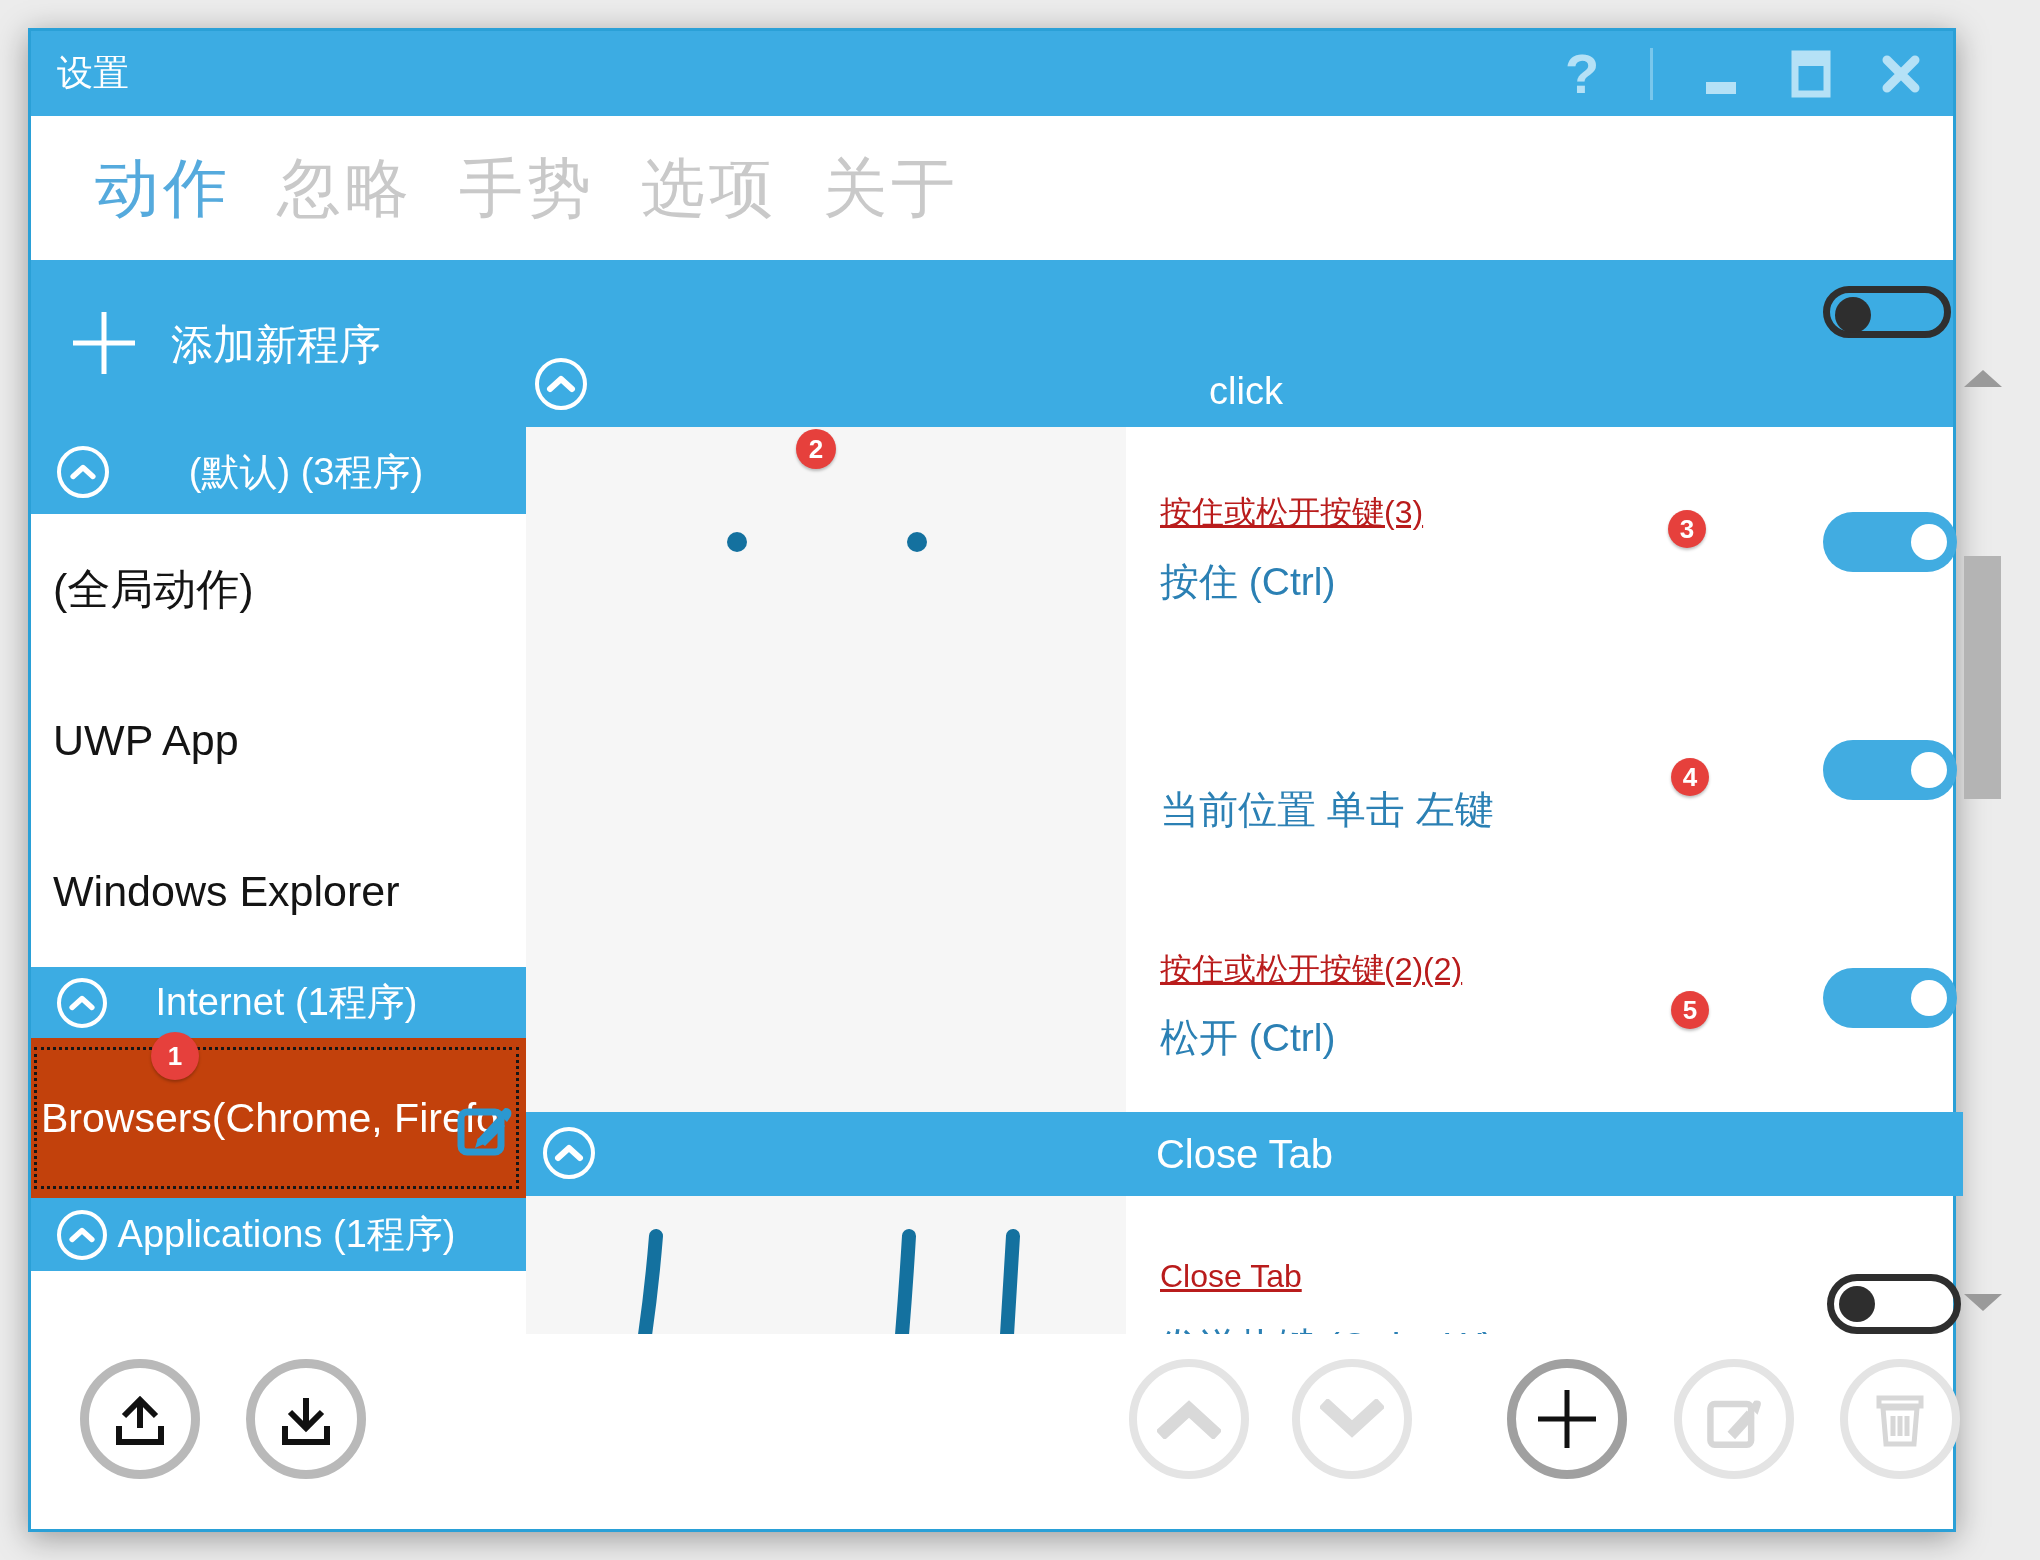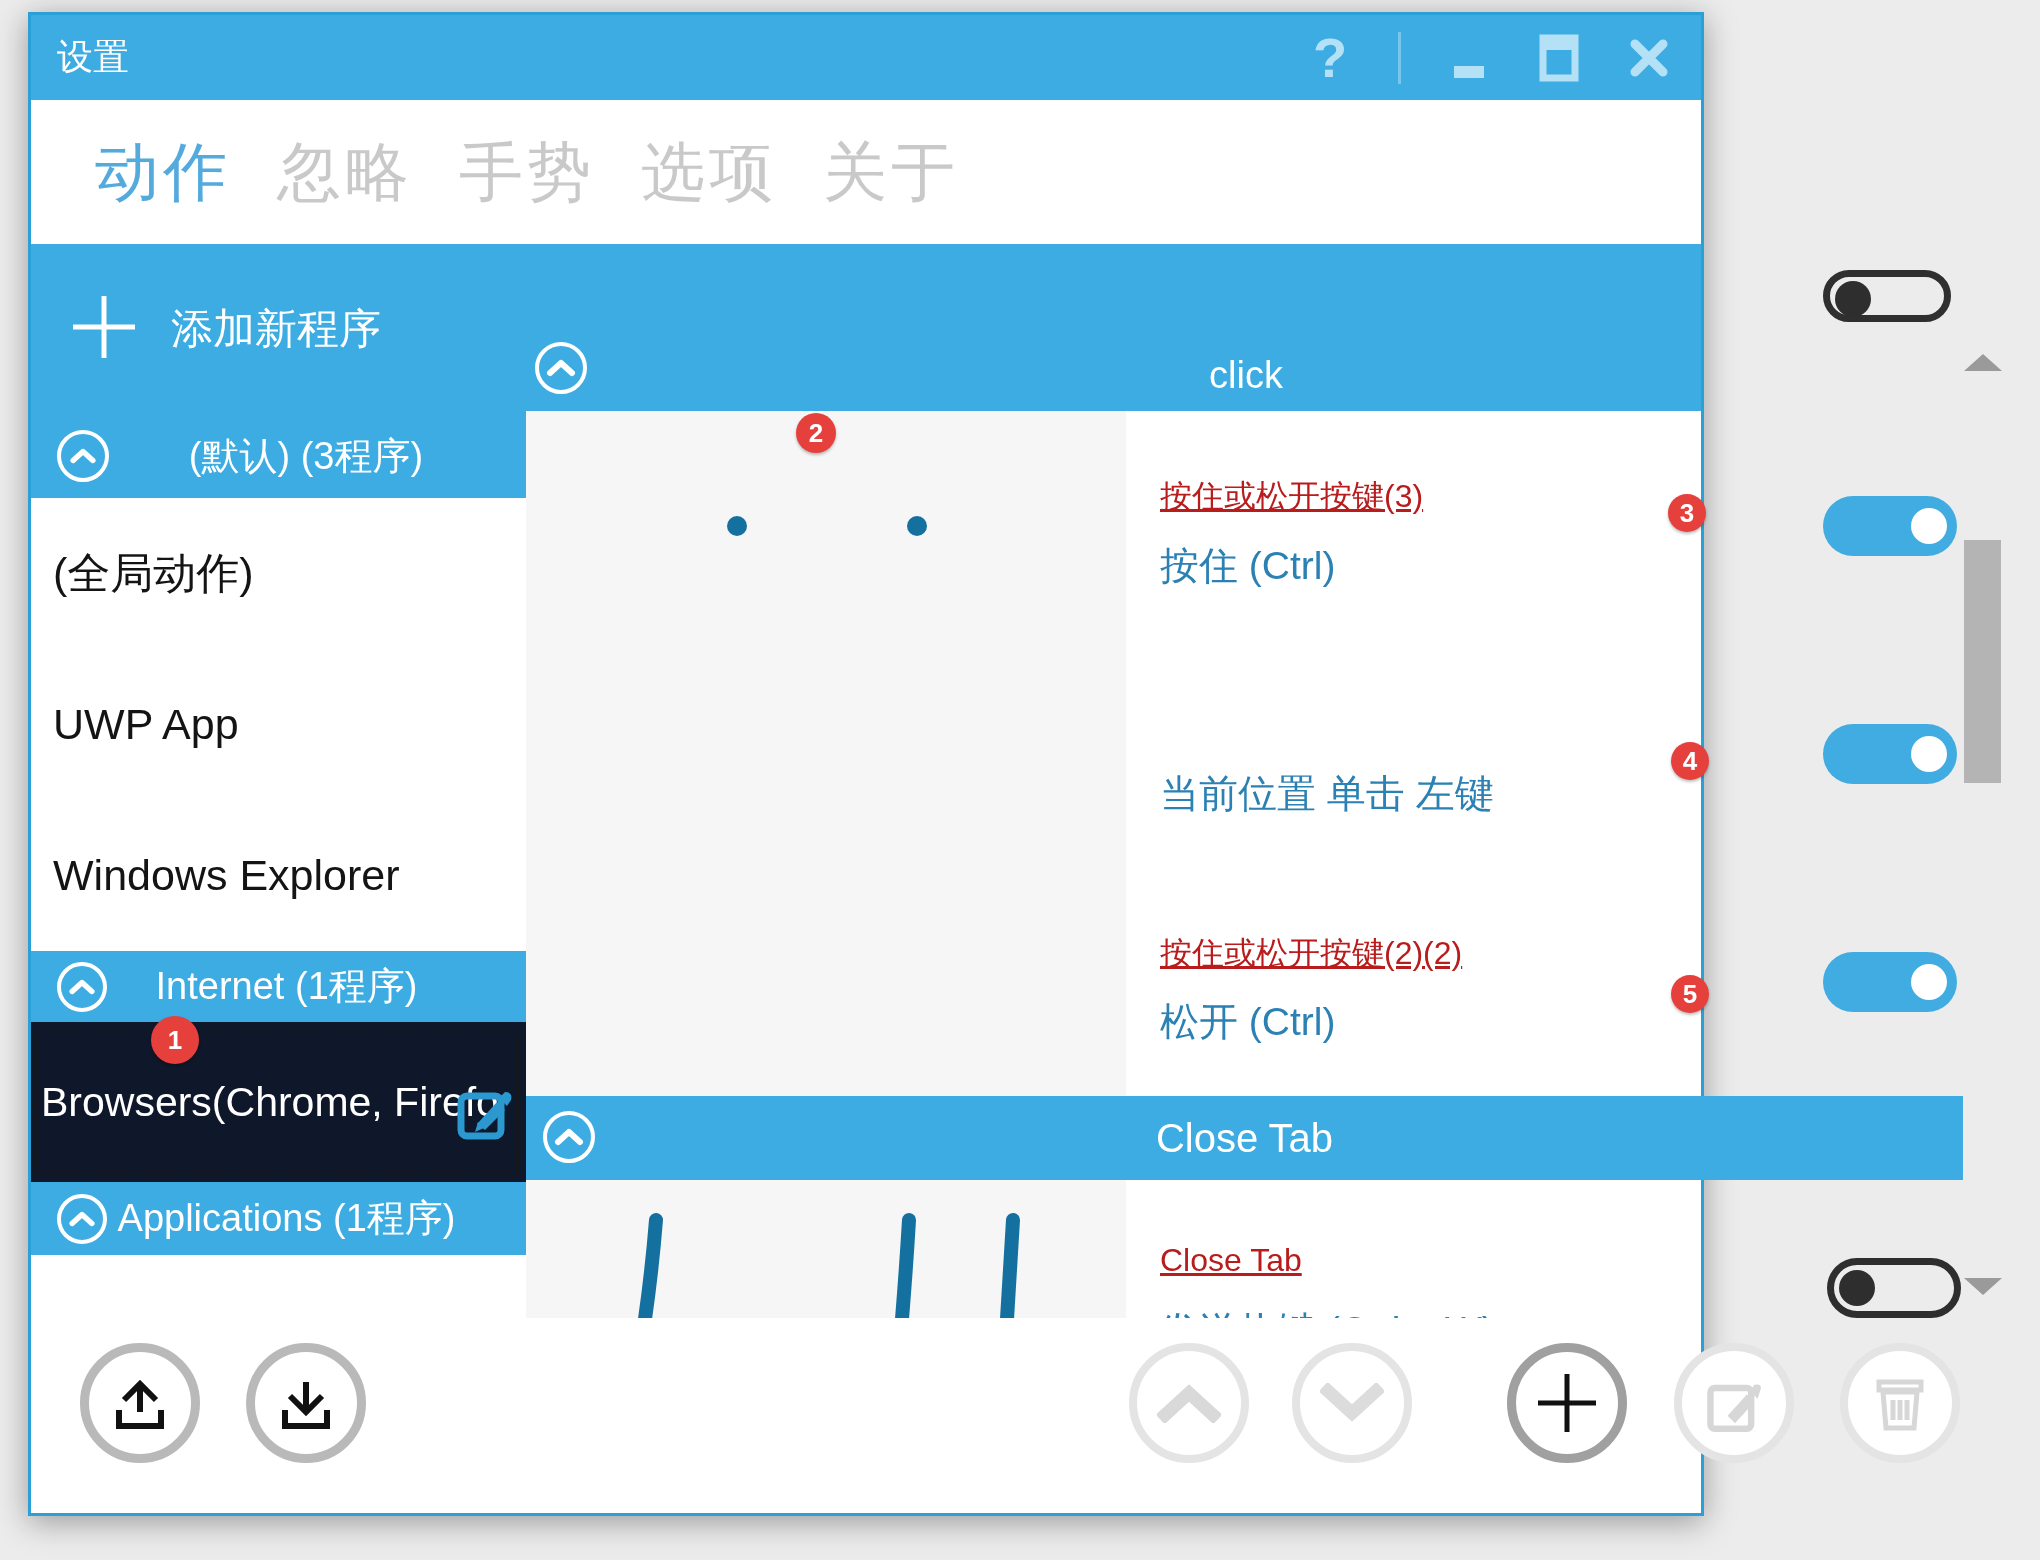--- a/index.html
+++ b/index.html
@@ -1,17 +1,17 @@
 <!DOCTYPE html>
 <html><head>
 <meta charset="utf-8">
 <style>
   html,body{margin:0;padding:0;background:#e9e9e9;font-family:"Liberation Sans",sans-serif;}
   .stage{position:relative;width:2040px;height:1560px;background:#ececec;overflow:hidden;}
-  .window{position:absolute;left:28px;top:12px;width:1676px;height:1504px;background:#fff;
+  .window{position:absolute;left:28px;top:28px;width:1928px;height:1504px;background:#fff;
           border:3px solid #2aa0d7;box-sizing:border-box;box-shadow:0 6px 30px rgba(0,0,0,.35);}
   
   .titlebar{position:absolute;left:0;top:0;width:100%;height:85px;background:#3cace3;display:flex;align-items:center;}
   .titlebar .title{color:#fff;font-size:36px;margin-left:26px;}
   .wincontrols{position:absolute;right:30px;top:0;height:85px;display:flex;align-items:center;gap:46px;}
   .wc{color:#b5e1f6;width:44px;height:60px;display:flex;align-items:center;justify-content:center;}
   .wc.help{font-size:56px;font-weight:bold;}
   .wc-divider{width:3px;height:52px;background:#79c7ec;}
   
   .tabstrip{position:absolute;left:0;top:85px;width:100%;height:144px;background:#fff;display:flex;align-items:center;gap:46px;padding-left:64px;box-sizing:border-box;}
@@ -34,21 +34,21 @@
   .badge{position:absolute;background:#e6403c;color:#fff;border-radius:50%;display:flex;align-items:center;justify-content:center;font-size:26px;font-weight:bold;box-shadow:0 2px 3px rgba(0,0,0,.25);}
   
   .sb-addnew{position:absolute;left:0;top:229px;width:495px;height:170px;background:#3cace3;display:flex;align-items:center;color:#fff;}
   .sb-addnew .plus{margin-left:40px;}
   .sb-addnew .lbl{font-size:42px;margin-left:34px;}
   .sb-header{position:absolute;left:0;width:495px;background:#3cace3;color:#fff;display:flex;align-items:center;}
   .sb-header .chev{position:static;flex:0 0 auto;margin-left:26px;width:52px;height:52px;}
   .sb-header .lbl{font-size:38px;flex:1;text-align:center;margin-right:60px;}
   .sb-list{position:absolute;left:0;top:483px;width:495px;height:453px;background:#fff;}
   .sb-item{height:151px;display:flex;align-items:center;padding-left:22px;font-size:43px;color:#141414;}
-  .sb-sel{position:absolute;left:0;top:1007px;width:495px;height:160px;background:#0f172a;}
+  .sb-sel{position:absolute;left:0;top:1007px;width:495px;height:160px;background:#c2410c;}
   .sb-sel .dotted{position:absolute;left:3px;right:7px;top:9px;bottom:9px;border:3px dotted #161616;}
   .sb-sel .lbl{position:absolute;left:10px;top:0;height:160px;display:flex;align-items:center;font-size:41px;color:#fff;white-space:nowrap;overflow:hidden;width:470px;}
   .edit-ic{position:absolute;left:426px;top:62px;width:56px;height:56px;}
   
   .gesture1{position:absolute;left:495px;top:396px;width:600px;height:685px;background:#f6f6f6;}
   .dot{position:absolute;width:20px;height:20px;border-radius:50%;background:#14719f;}
   .row-title{position:absolute;left:1129px;color:#b91c1c;font-size:32px;text-decoration:underline;}
   .row-sub{position:absolute;left:1129px;color:#2b80b4;font-size:39px;}
   .ct-band{position:absolute;left:495px;top:1081px;width:1437px;height:84px;background:#3cace3;}
   .ct-band .lbl{position:absolute;left:0;top:0;width:100%;height:84px;display:flex;align-items:center;justify-content:center;color:#fff;font-size:40px;}

